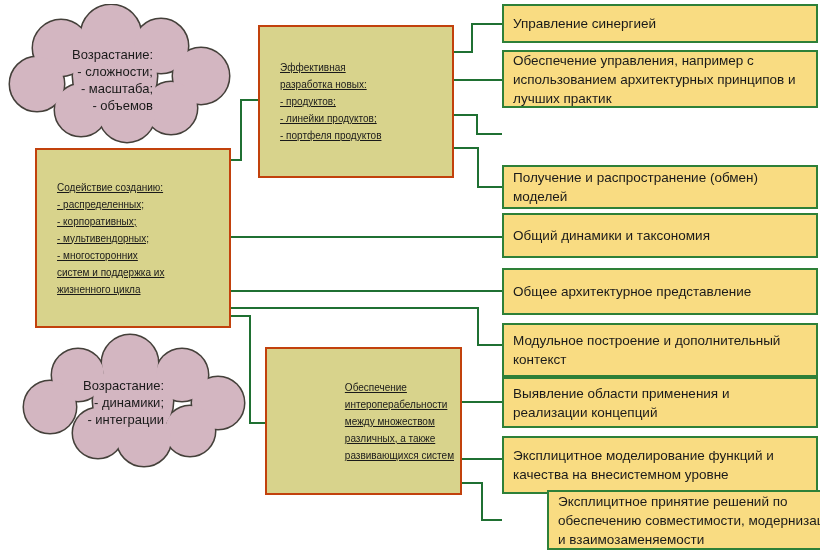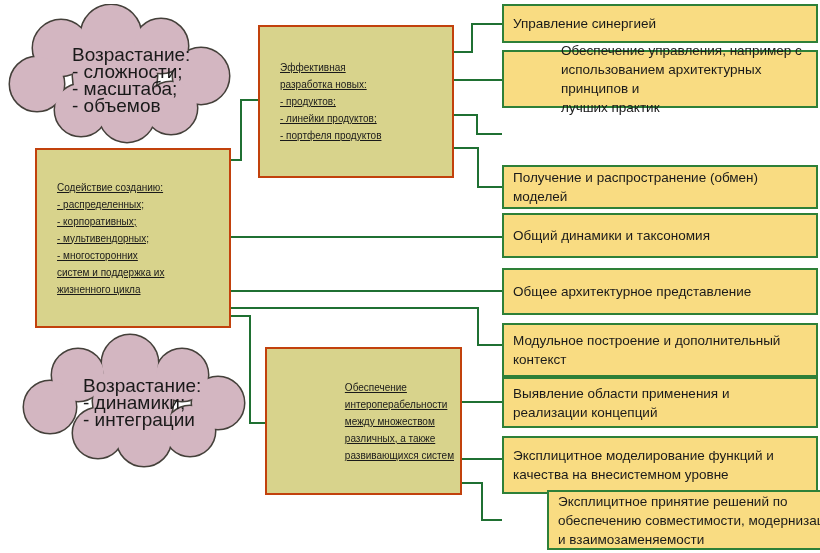--- a/index.html
+++ b/index.html
@@ -22,33 +22,33 @@
   .leaf-box{
     position:absolute;left:502px;width:316px;
     background:#f9dc82;
     border:2px solid #2e8038;
     box-sizing:border-box;
     display:flex;align-items:center;
     font-size:13.5px;line-height:19px;
   }
   .leaf-box .txt{padding-left:9px;padding-right:4px;}
   .rb1{top:4px;height:39px;}
-  .rb2{top:50px;height:58px;padding-left:48px;}
+  .rb2{top:50px;height:58px;}
   .rb3{top:112px;height:44px;}
   .rb4{top:165px;height:44px;}
   .rb5{top:213px;height:45px;}
   .rb6{top:268px;height:47px;}
   .rb7{top:323px;height:54px;}
   .rb8{top:377px;height:51px;}
   .rb9{top:436px;height:58px;}
   .rb10{top:490px;height:60px;margin-left:45px;}
   
   .cloud-wrap{position:absolute;}
   .cloud-text{
-    position:absolute;font-size:19px;line-height:17px;white-space:pre-line;
+    position:absolute;font-size:13px;line-height:17px;white-space:pre-line;text-align:right;
   }
   
   #connectors{position:absolute;left:0;top:0;width:820px;height:553px;pointer-events:none;}
   #connectors path{fill:none;stroke:#1f7032;stroke-width:2;}
 </style>
 </head>
 <body>
 
 <div id="canvas">
 

